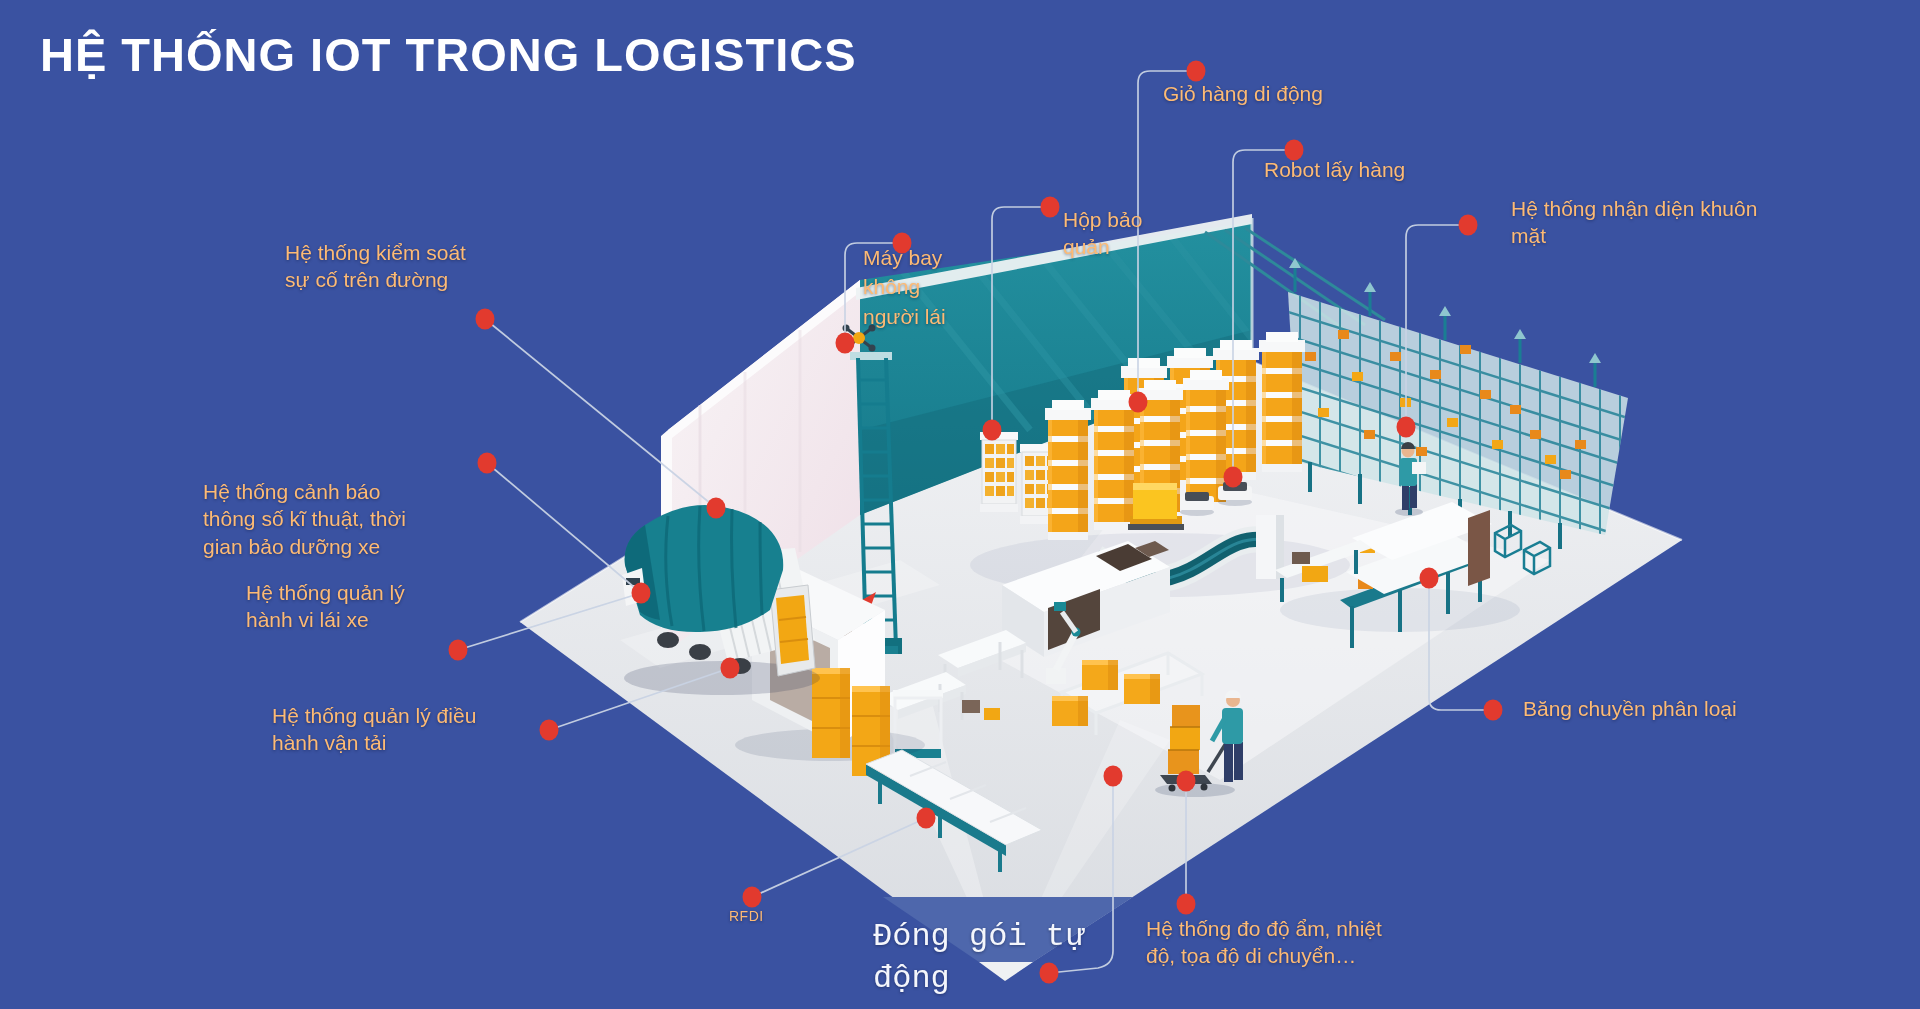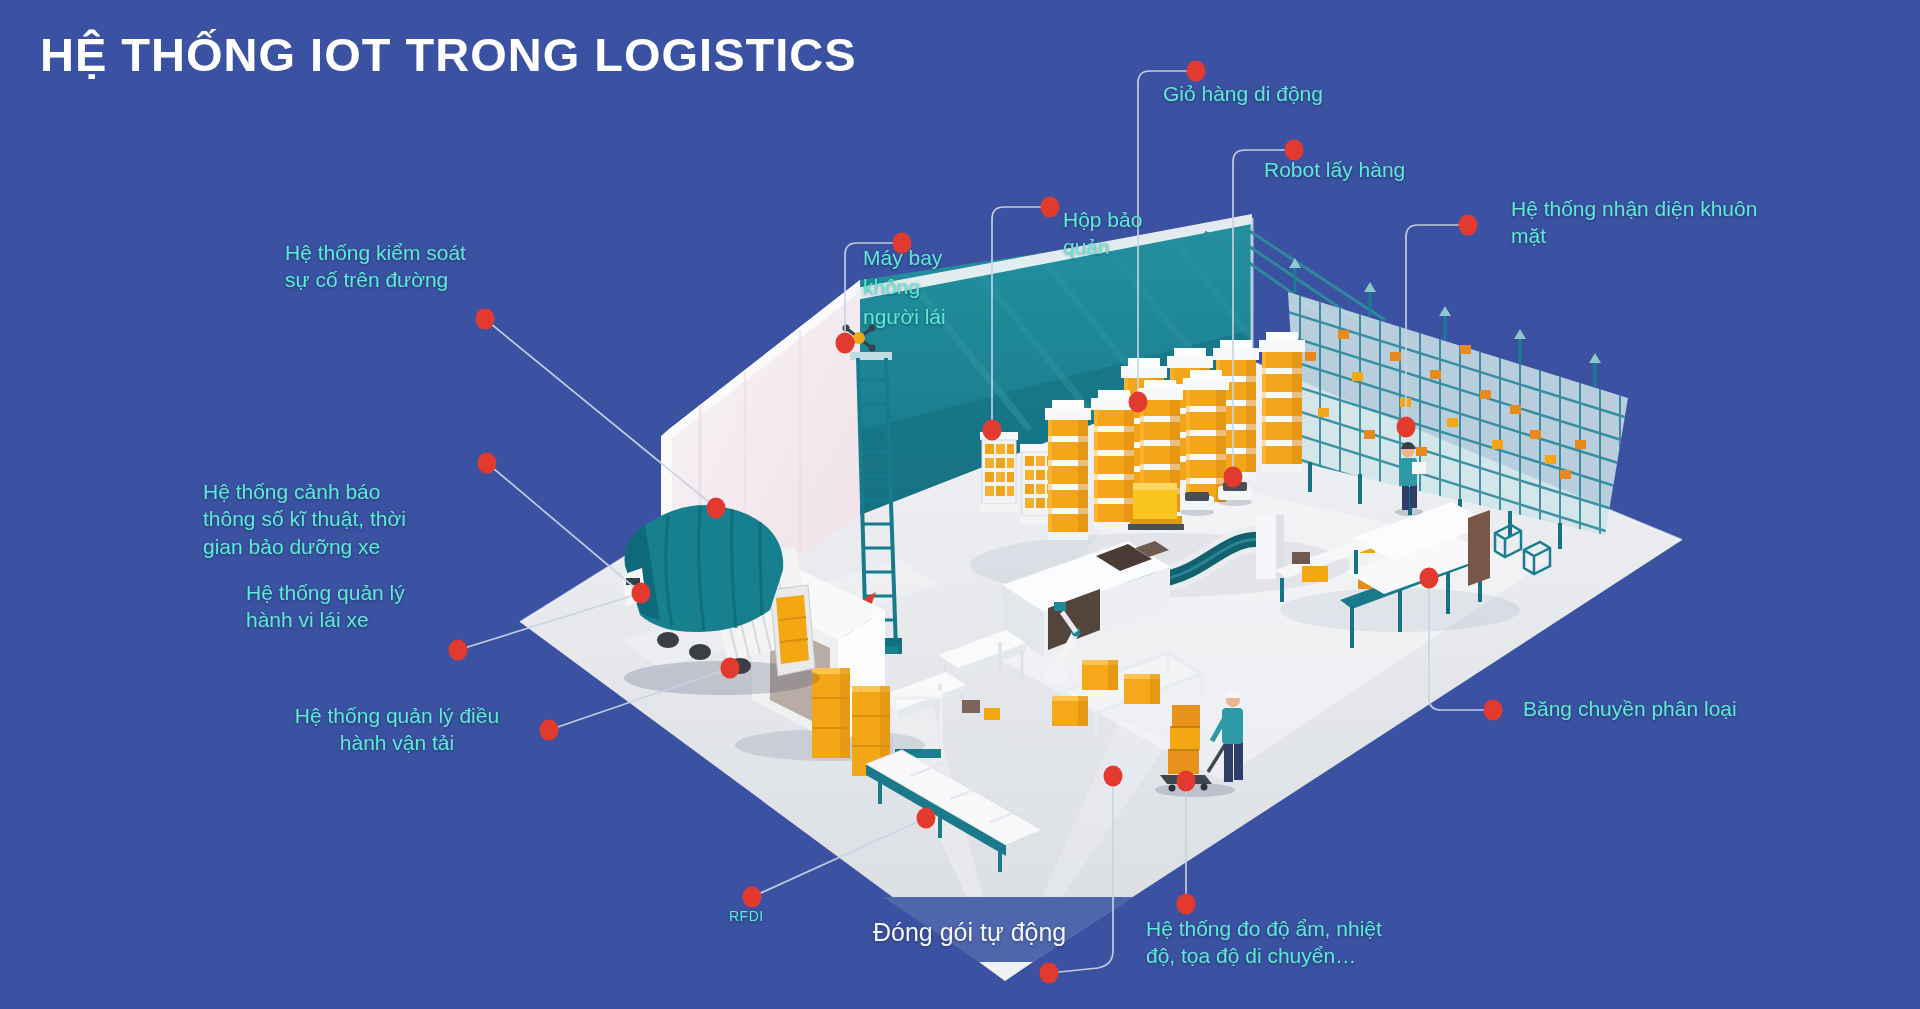--- a/index.html
+++ b/index.html
@@ -1,25 +1,25 @@
 <!DOCTYPE html>
 <html><head>
 <meta charset="utf-8">
 <style>
   html,body{margin:0;padding:0;background:#25376b;}
   .stage{position:relative;width:1920px;height:1009px;background:#3A52A1;overflow:hidden;
          font-family:"Liberation Sans",sans-serif;}
   .stage svg{position:absolute;inset:0;}
   .page-title{position:absolute;left:40px;top:22px;color:#ffffff;font-weight:bold;
       font-size:47px;line-height:1.15;letter-spacing:1px;white-space:pre;padding-top:6px;}
-  .callout{position:absolute;color:#5eead4;font-size:21px;line-height:1.3;
+  .callout{position:absolute;color:#fdba74;font-size:21px;line-height:1.3;
       white-space:pre-line;text-shadow:0 1px 3px rgba(10,20,50,.45);}
-  .c-left{text-align:left}.c-center{}.c-right{text-align:center}
+  .c-left{text-align:left}.c-center{}.c-right{text-align:left}
   .small{font-size:21px;line-height:1.4}
-  .band-label{font-size:25px;color:#F4F6FC;}
+  .band-label{font-size:32px;color:#F4F6FC;font-family:Liberation Mono, monospace;}
   .rfdi{font-size:14px;font-weight:normal;letter-spacing:.5px;}
 </style>
 </head>
 <body>
 
 <div class="stage">
 
 <svg width="1920" height="1009" viewBox="0 0 1920 1009">
   <defs>
     <linearGradient id="floorG" x1="0" y1="0" x2="0" y2="1">

